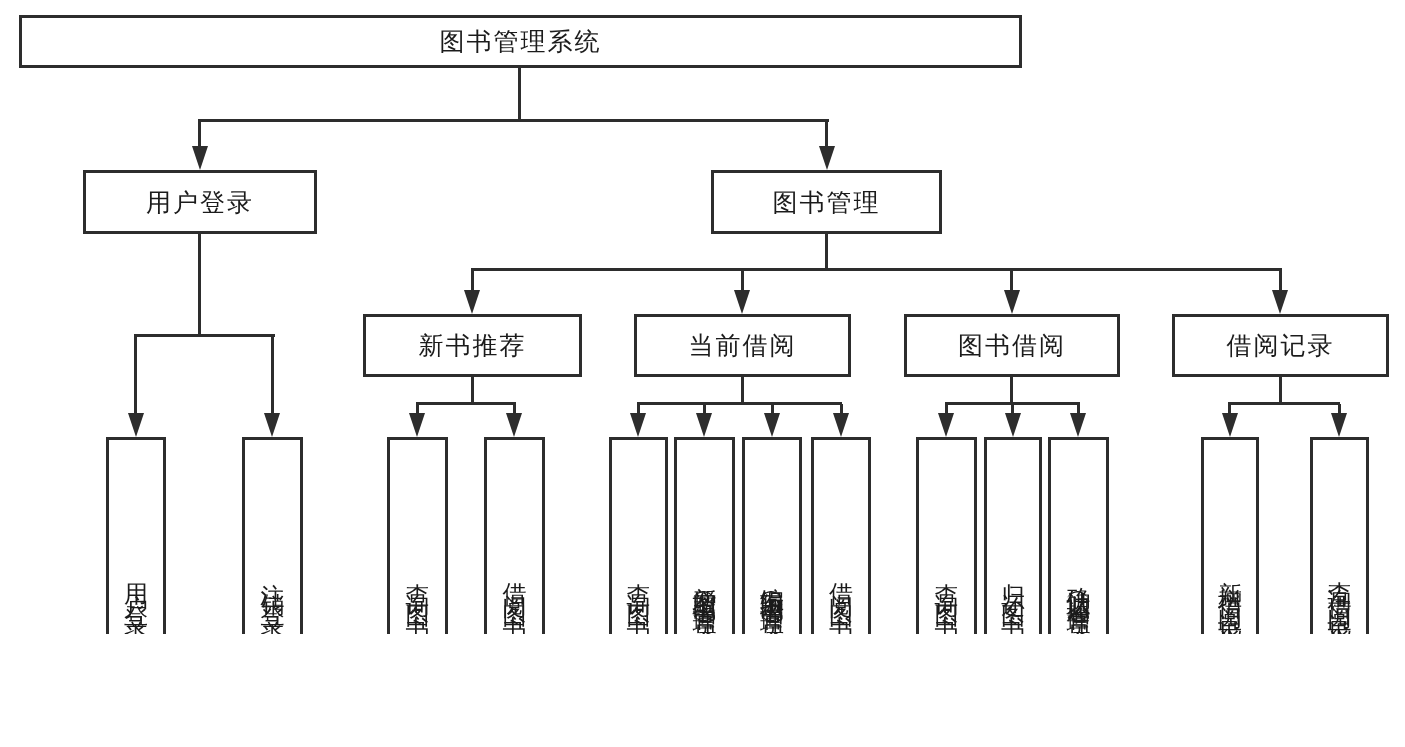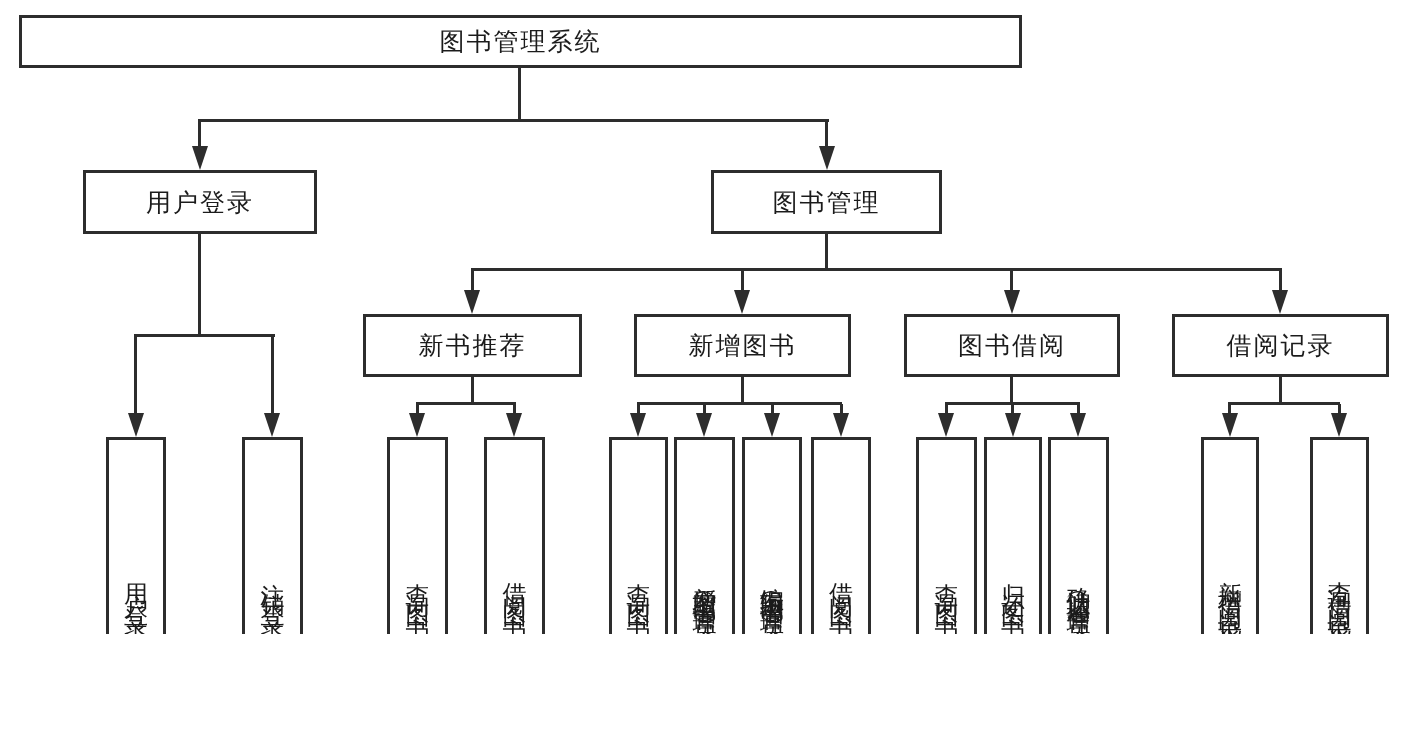--- a/index.html
+++ b/index.html
@@ -83,21 +83,21 @@
 
   <div class="node" style="left:711px; top:170px; width:231px; height:64px;">
     <span>图书管理</span>
   </div>
 
   <div class="node" style="left:363px; top:314px; width:219px; height:63px;">
     <span>新书推荐</span>
   </div>
 
   <div class="node" style="left:634px; top:314px; width:217px; height:63px;">
-    <span>新增图书</span>
+    <span>当前借阅</span>
   </div>
 
   <div class="node" style="left:904px; top:314px; width:216px; height:63px;">
     <span>图书借阅</span>
   </div>
 
   <div class="node" style="left:1172px; top:314px; width:217px; height:63px;">
     <span>借阅记录</span>
   </div>
 

